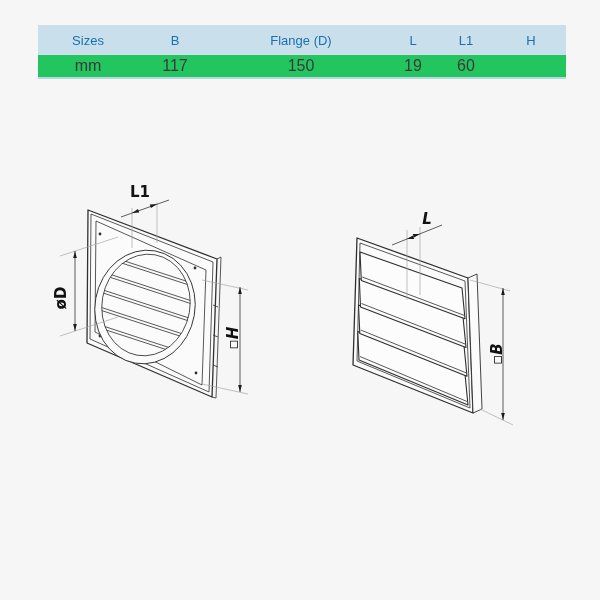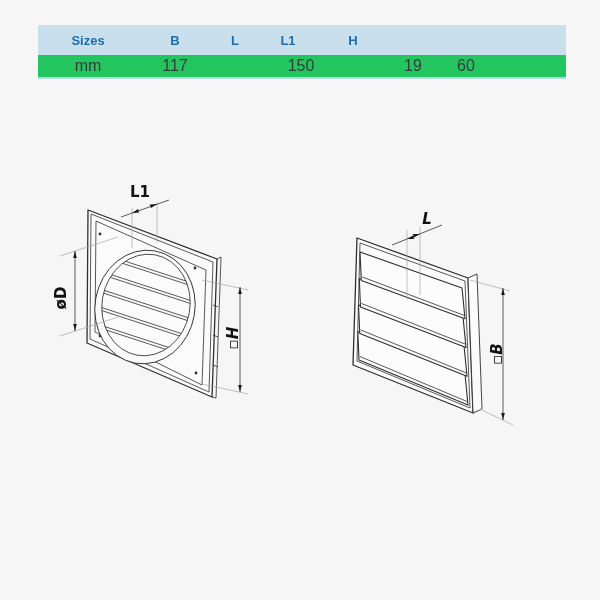--- a/index.html
+++ b/index.html
@@ -3,21 +3,21 @@
 <meta charset="utf-8">
 <style>
   html,body{margin:0;padding:0;}
   body{background:#f6f6f6;font-family:"Liberation Sans","DejaVu Sans",sans-serif;}
   #stage{position:relative;width:600px;height:600px;background:#f6f6f6;overflow:hidden;}
 
   
   .size-table{position:absolute;left:38px;top:25px;width:528px;}
   .trow{display:flex;width:100%;}
   .thead{background:#c9e0ec;height:30px;}
-  .thead .tcell{color:#1b6fb0;font-size:13px;font-weight:bold;}
+  .thead .tcell{color:#1b6fb0;font-size:13px;font-weight:normal;}
   .tbody{background:#22c55e;height:22px;border-bottom:2px solid #b7d7e5;}
   .tbody .tcell{color:#3a3a3a;font-size:16px;}
   .tcell{display:flex;align-items:center;justify-content:center;box-sizing:border-box;}
   .c0{width:100px;} .c1{width:74px;} .c2{width:178px;}
   .c3{width:46px;}  .c4{width:60px;} .c5{width:70px;}
 
   
   .diagram{position:absolute;}
   #front-view{left:50px;top:180px;}
   #louver-view{left:330px;top:200px;}
@@ -37,20 +37,21 @@
 </style>
 </head>
 <body>
 
 <div id="stage">
 
   <div class="size-table">
     <div class="trow thead">
       <div class="tcell c0">Sizes</div>
       <div class="tcell c1">B</div>
+      <div class="tcell c2">Flange (D)</div>
       <div class="tcell c3">L</div>
       <div class="tcell c4">L1</div>
       <div class="tcell c5">H</div>
     </div>
     <div class="trow tbody">
       <div class="tcell c0">mm</div>
       <div class="tcell c1">117</div>
       <div class="tcell c2">150</div>
       <div class="tcell c3">19</div>
       <div class="tcell c4">60</div>

